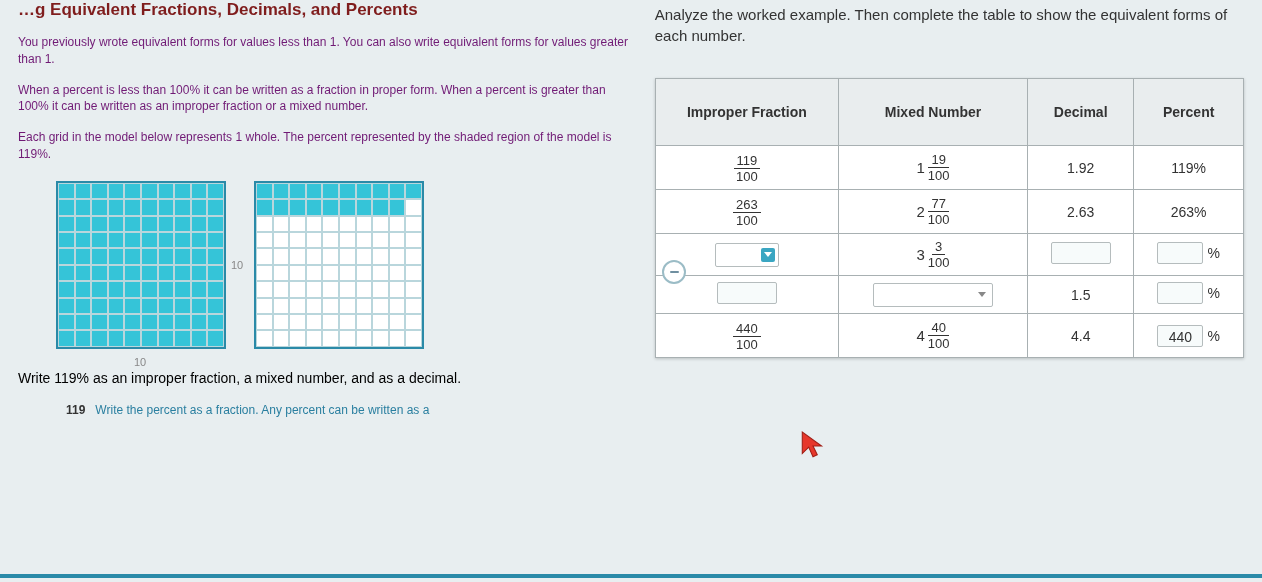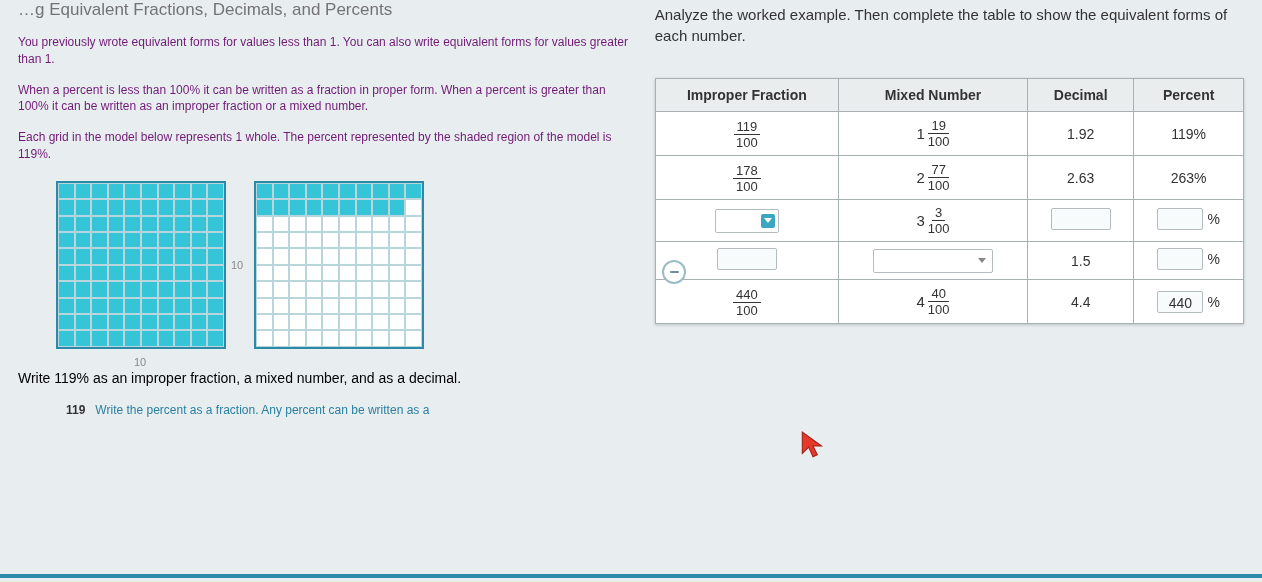--- a/index.html
+++ b/index.html
@@ -1,35 +1,35 @@
 <!DOCTYPE html>
 <html><head>
 <meta charset="utf-8">
 <style>
 *{box-sizing:border-box;margin:0;padding:0}
 body{font-family:Arial,Helvetica,sans-serif;background:#e8eef0;width:1262px;height:582px;overflow:hidden;color:#444;position:relative}
 .page{display:flex;gap:18px;padding:0 18px 10px 18px}
 .left{flex:1.05;padding-top:0}
 .right{flex:1;padding-top:4px}
-h2{font-size:17px;font-weight:normal;color:#737373;margin-bottom:14px}
+h2{font-size:17px;font-weight:bold;color:#7f1d1d;margin-bottom:14px}
 p{font-size:12px;line-height:1.4;color:#701a75;margin-bottom:14px}
 .grids{display:flex;gap:28px;align-items:flex-start;margin:18px 0 8px 38px;position:relative}
 .grid{width:170px;height:168px;border:2px solid #2a8aa8;display:grid;grid-template-columns:repeat(10,1fr);grid-template-rows:repeat(10,1fr);background:#fff}
 .grid.full .cell{background:#35c4d8}
 .cell{border:0.5px solid #b9d6dc}
 .cell.fill{background:#35c4d8}
 .dim10{position:absolute;font-size:11px;color:#888}
 .dim-side{left:175px;top:78px}
 .dim-bot{left:78px;top:175px}
 .bluep{color:#000000;font-size:14px;line-height:1.4;margin-top:20px}
 .tiny{color:#2a7fa0;font-size:12px;margin-top:14px;margin-left:48px}
 .tiny .n{color:#333;font-weight:bold;margin-right:10px}
 .instr{font-size:15px;color:#333;line-height:1.4;margin-bottom:32px}
 table{border-collapse:collapse;width:100%;background:#fff;font-size:14px;box-shadow:0 1px 3px rgba(0,0,0,.2)}
-th{background:#e9edee;border:1px solid #a8b0b2;padding:8px 6px;font-weight:bold;color:#333;font-size:14px}
+th{background:#e9edee;border:1px solid #a8b0b2;padding:25px 6px;font-weight:bold;color:#333;font-size:14px}
 td{border:1px solid #a8b0b2;padding:6px 8px;text-align:center;vertical-align:middle;height:38px;color:#333}
 .frac{display:inline-flex;flex-direction:column;align-items:center;line-height:1;font-size:13px}
 .frac .t{border-bottom:1.5px solid #333;padding:0 3px 1px}
 .frac .b{padding-top:1px}
 .mixed{display:inline-flex;align-items:center;gap:3px}
 .mixed .w{font-size:15px}
 .inbox{display:inline-block;border:1px solid #b5bcbd;background:#f7fbfb;height:22px;width:60px;border-radius:2px}
 .inbox.sm{width:46px}
 .dd{display:inline-flex;align-items:center;justify-content:flex-end;border:1px solid #b5bcbd;background:#fff;height:24px;width:64px;border-radius:2px;padding-right:3px}
 .dd .arr{width:14px;height:14px;background:#3aa6c2;display:flex;align-items:center;justify-content:center;border-radius:2px}
@@ -286,21 +286,21 @@
                 <span class="frac">
                   <span class="t">19</span>
                   <span class="b">100</span>
                 </span>
               </span></td>
      <td>1.92</td>
      <td>119%</td>
     </tr>
     <tr>
      <td><span class="frac">
-                <span class="t">178</span>
+                <span class="t">263</span>
                 <span class="b">100</span>
               </span></td>
      <td><span class="mixed">
                 <span class="w">2</span>
                 <span class="frac">
                   <span class="t">77</span>
                   <span class="b">100</span>
                 </span>
               </span></td>
      <td>2.63</td>

